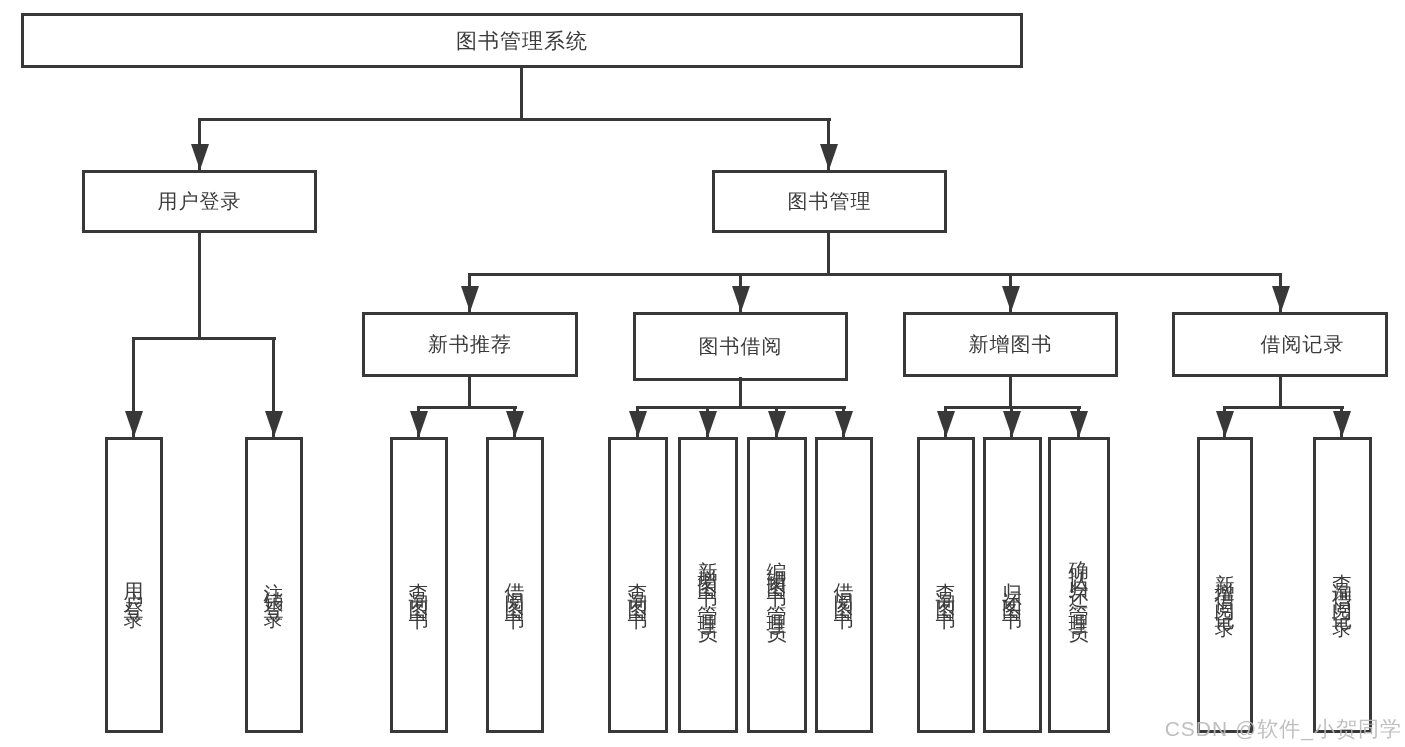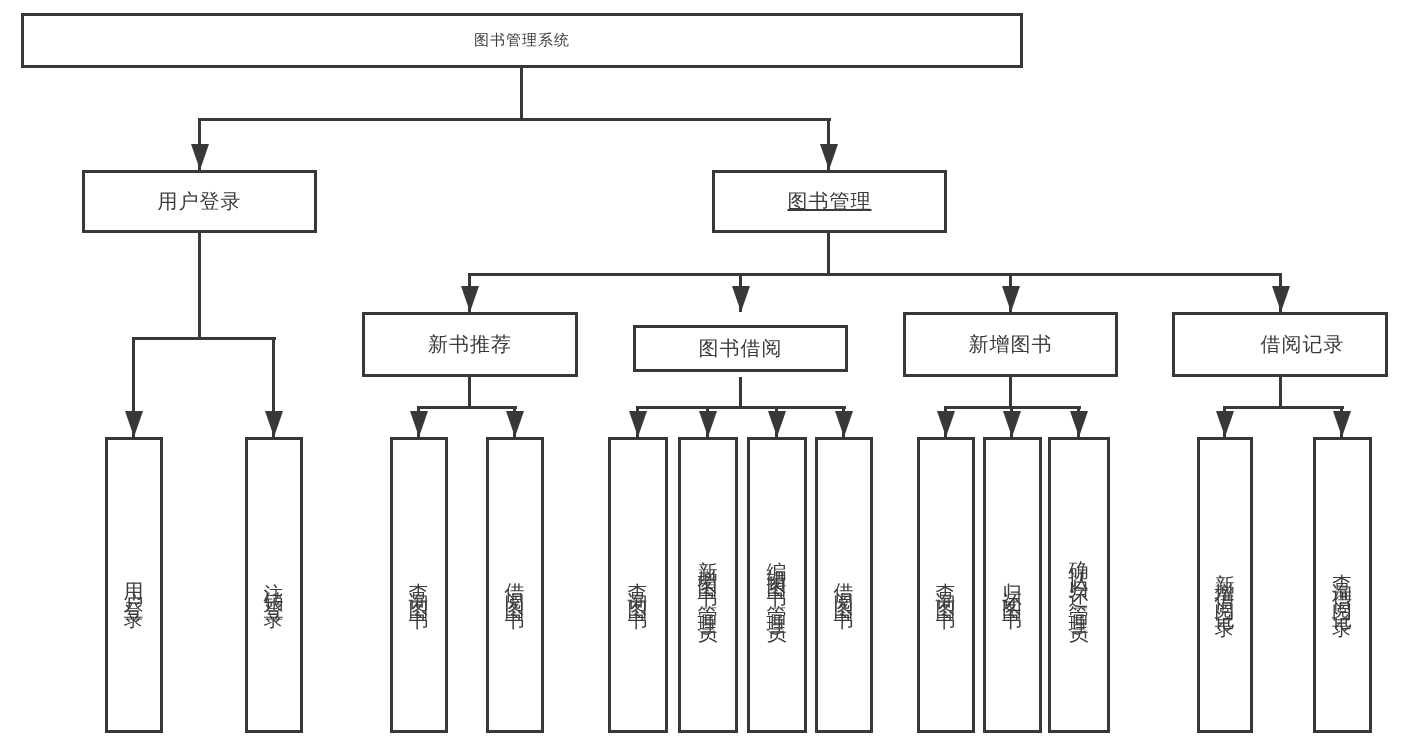--- a/index.html
+++ b/index.html
@@ -4,21 +4,21 @@
 <style>
   html,body{margin:0;padding:0;background:#fff;}
   body{font-family:"Liberation Sans",sans-serif;}
   #canvas{position:relative;width:1405px;height:747px;background:#ffffff;overflow:hidden;}
 
   .box{
     position:absolute;box-sizing:border-box;background:#ffffff;
     border:3px solid #383838;display:flex;align-items:center;justify-content:center;
     color:#3b3b3b;font-size:20px;letter-spacing:1px;
   }
-  .box.root{font-size:15px;}
+  .box.root{font-size:21px;}
   .leaf{border-width:3px;}
   .leaf .vtext{
     writing-mode:vertical-rl;text-orientation:mixed;
     font-size:20px;letter-spacing:9px;line-height:1;color:#3b3b3b;
   }
 
   .vl{position:absolute;width:3px;background:#383838;}
   .hl{position:absolute;height:3px;background:#383838;}
   .ar{position:absolute;width:3px;background:#383838;}
   .ar::after{
@@ -43,40 +43,40 @@
   </div>
 
   <div class="vl" style="left:520px;top:68px;height:50px;"></div>
   <div class="hl" style="left:198px;top:118px;width:633px;"></div>
   <div class="ar" style="left:198px;top:118px;height:52px;"></div>
   <div class="ar" style="left:827px;top:118px;height:52px;"></div>
 
   <div class="box" style="left:82px;top:170px;width:235px;height:63px;">
     <span>用户登录</span>
   </div>
-  <div class="box" style="left:712px;top:170px;width:235px;height:63px;text-decoration:underline;">
+  <div class="box" style="left:712px;top:170px;width:235px;height:63px;">
     <span>图书管理</span>
   </div>
 
   <div class="vl" style="left:198px;top:233px;height:104px;"></div>
   <div class="hl" style="left:132px;top:337px;width:144px;"></div>
   <div class="ar" style="left:132px;top:337px;height:100px;"></div>
   <div class="ar" style="left:272px;top:337px;height:100px;"></div>
 
   <div class="vl" style="left:827px;top:233px;height:40px;"></div>
   <div class="hl" style="left:468px;top:273px;width:814px;"></div>
   <div class="ar" style="left:468px;top:273px;height:39px;"></div>
   <div class="ar" style="left:739px;top:273px;height:39px;"></div>
   <div class="ar" style="left:1009px;top:273px;height:39px;"></div>
   <div class="ar" style="left:1279px;top:273px;height:39px;"></div>
 
   <div class="box" style="left:362px;top:312px;width:216px;height:65px;font-family:Liberation Mono, monospace;">
     <span>新书推荐</span>
   </div>
-  <div class="box" style="left:633px;top:325px;width:215px;height:47px;">
+  <div class="box" style="left:633px;top:312px;width:215px;height:69px;">
     <span>图书借阅</span>
   </div>
   <div class="box" style="left:903px;top:312px;width:215px;height:65px;">
     <span>新增图书</span>
   </div>
   <div class="box" style="left:1172px;top:312px;width:216px;height:65px;padding-left:45px;">
     <span>借阅记录</span>
   </div>
 
   <div class="vl" style="left:468px;top:377px;height:29px;"></div>
@@ -138,14 +138,15 @@
     <span class="vtext">确认归还（管理员）</span>
   </div>
 
   <div class="box leaf" style="left:1197px;top:437px;width:56px;height:296px;">
     <span class="vtext">新增借阅记录</span>
   </div>
   <div class="box leaf" style="left:1313px;top:437px;width:59px;height:296px;">
     <span class="vtext">查询借阅记录</span>
   </div>
 
+  <div class="watermark">CSDN @软件_小贺同学</div>
 
 </div>
 
 </body></html>

